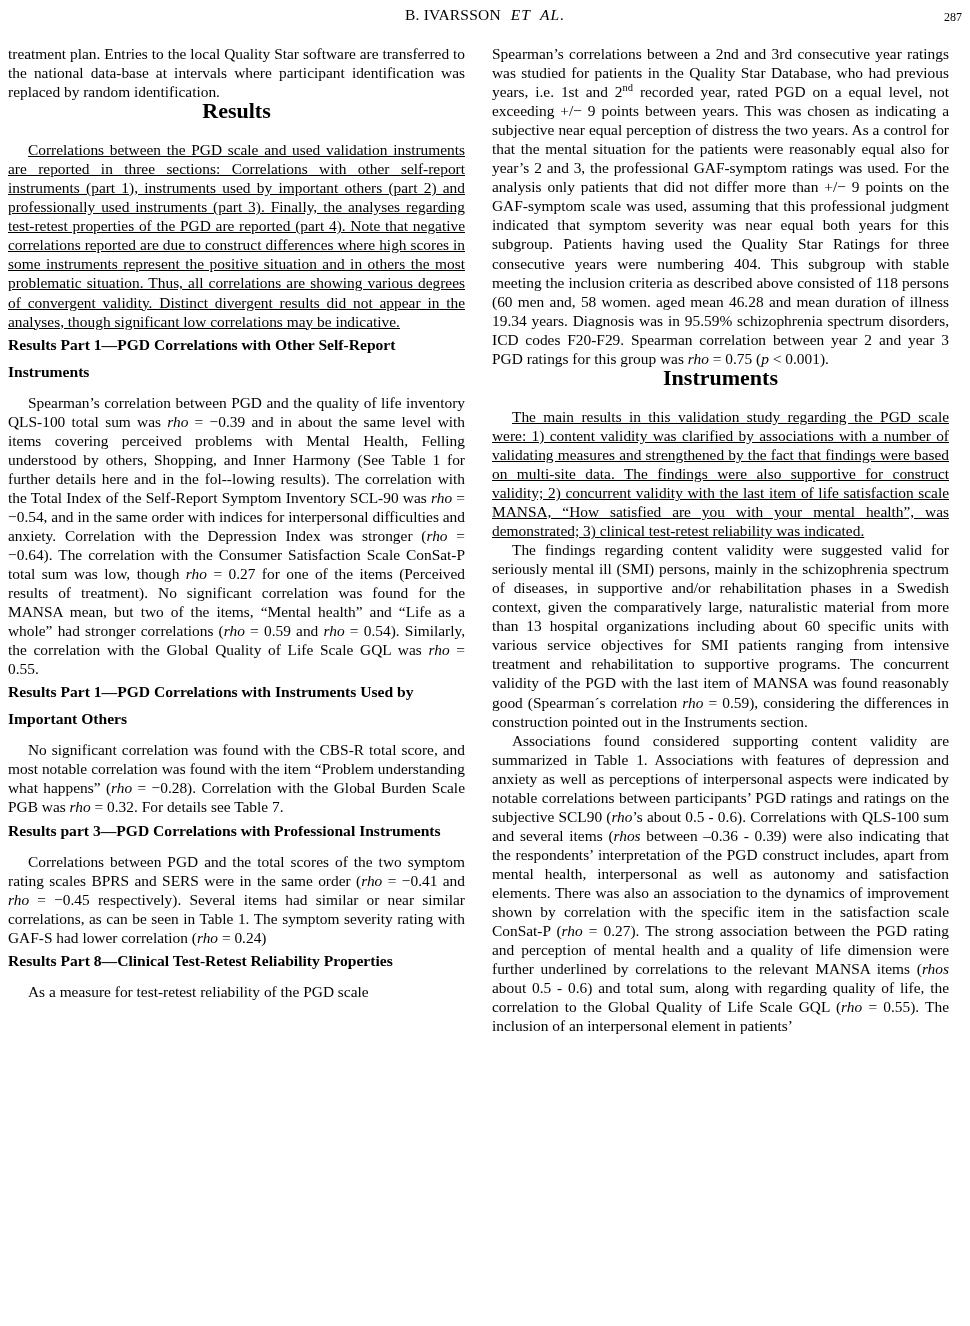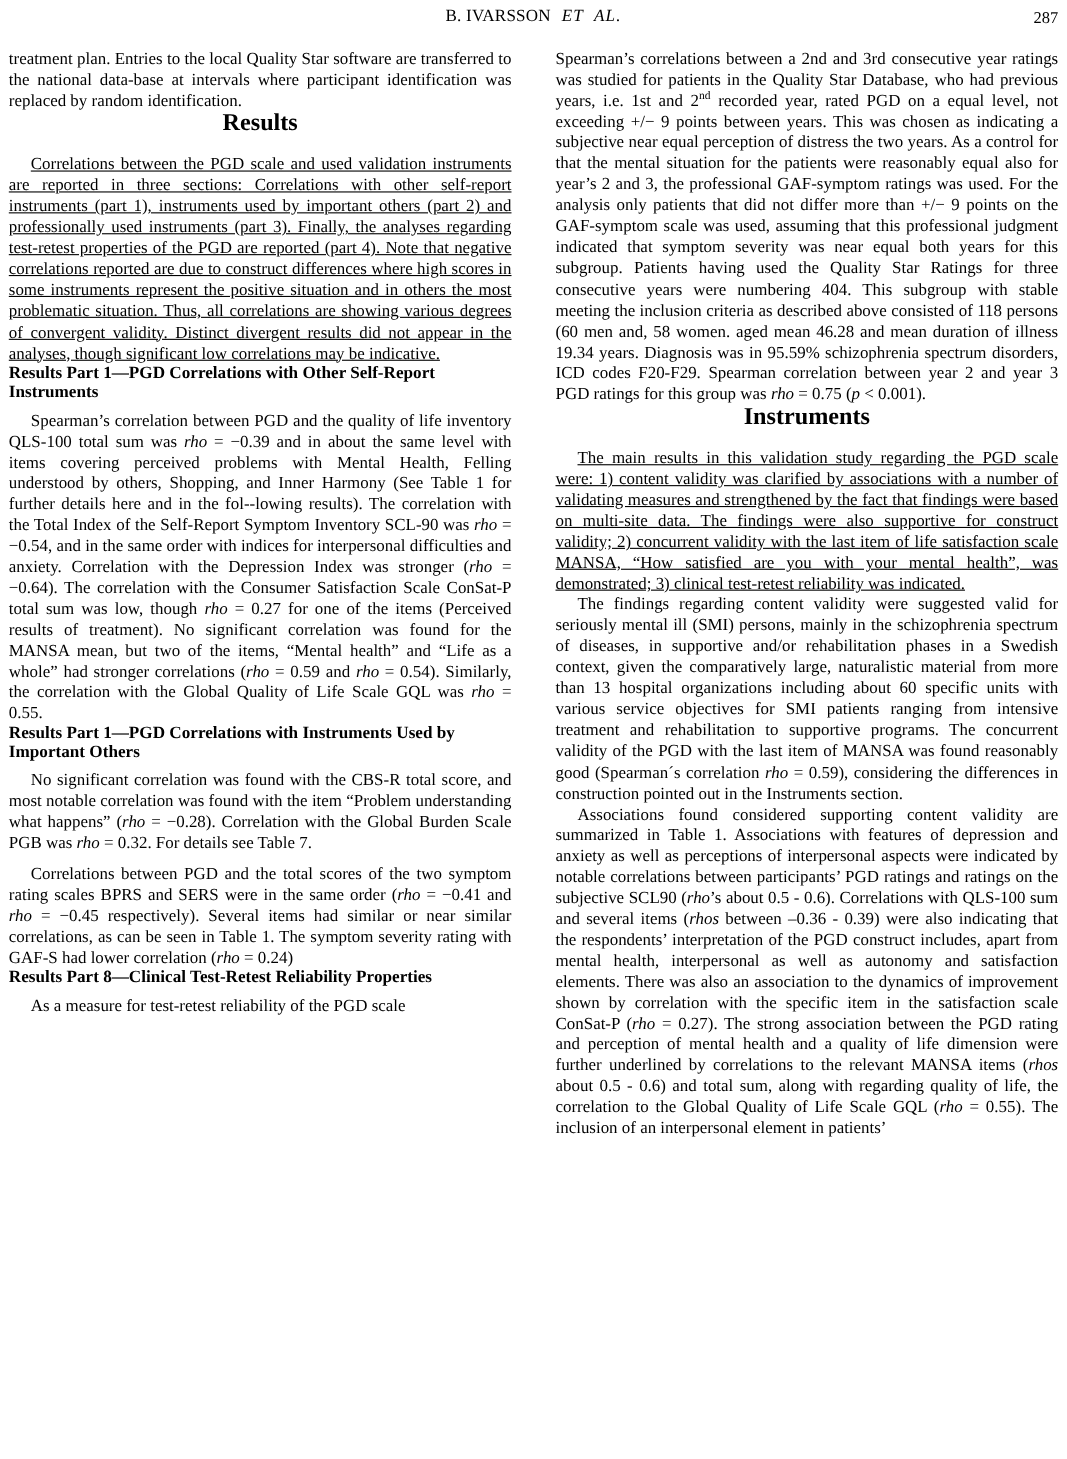--- a/index.html
+++ b/index.html
@@ -41,31 +41,31 @@
   .rh-name { font-variant: normal; }
   .rh-etal {
     font-style: italic;
     margin-left: 10px;
     letter-spacing: 1px;
   }
   .page-number {
     position: absolute;
     right: 8px;
     top: 6px;
-    font-size: 15px;
+    font-size: 12px;
     line-height: 22px;
   }
   
   .columns {
     position: absolute;
     top: 44px;
     left: 8px;
     width: 954px;
     display: flex;
-    gap: 40px;
+    gap: 27px;
   }
   .col {
     width: 457px;
     flex: 0 0 457px;
   }
   p {
     margin: 0;
     font-size: 15.4px;
     line-height: 19.05px;
     text-align: justify;
@@ -79,21 +79,21 @@
     font-size: 22px;
     font-weight: bold;
     text-align: center;
     line-height: 20px;
   }
   h3.sub-title {
     margin: 0;
     font-size: 15.6px;
     font-weight: bold;
     text-align: left;
-    line-height: 17px;
+    line-height: 27px;
   }
   .sp-before-h2 { margin-top: 19px; }
   .sp-after-h2  { margin-top: 19px; text-decoration: underline; }
   .sp-before-h3 { margin-top: 15px; }
   .sp-after-h3  { margin-top: 8px; }
   .sp-para      { margin-top: 0px; }
   i, .it { font-style: italic; }
   sup {
     font-size: 0.68em;
     vertical-align: super;
@@ -121,20 +121,21 @@
       <p class="indent sp-after-h2">Correlations between the PGD scale and used validation instruments are reported in three sections: Correlations with other self-report instruments (part 1), instruments used by important others (part 2) and professionally used instruments (part 3). Finally, the analyses regarding test-retest properties of the PGD are reported (part 4). Note that negative correlations reported are due to construct differences where high scores in some instruments represent the positive situation and in others the most problematic situation. Thus, all correlations are showing various degrees of convergent validity. Distinct divergent results did not appear in the analyses, though significant low correlations may be indicative.</p>
 
       <h3 class="sub-title sp-before-h3">Results Part 1—PGD Correlations with Other Self-Report Instruments</h3>
 
       <p class="indent sp-after-h3"><span>Spearman’s correlation between PGD and the quality of life inventory QLS-100 total sum was </span><i>rho</i><span> = −0.39 and in about the same level with items covering perceived problems with Mental Health, Felling understood by others, Shopping, and Inner Harmony (See Table 1 for further details here and in the fol--lowing results). The correlation with the Total Index of the Self-Report Symptom Inventory SCL-90 was </span><i>rho</i><span> = −0.54, and in the same order with indices for interpersonal difficulties and anxiety. Correlation with the Depression Index was stronger (</span><i>rho</i><span> = −0.64). The correlation with the Consumer Satisfaction Scale ConSat-P total sum was low, though </span><i>rho</i><span> = 0.27 for one of the items (Perceived results of treatment). No significant correlation was found for the MANSA mean, but two of the items, “Mental health” and “Life as a whole” had stronger correlations (</span><i>rho</i><span> = 0.59 and </span><i>rho</i><span> = 0.54). Similarly, the correlation with the Global Quality of Life Scale GQL was </span><i>rho</i><span> = 0.55.</span></p>
 
       <h3 class="sub-title sp-before-h3">Results Part 1—PGD Correlations with Instruments Used by Important Others</h3>
 
       <p class="indent sp-after-h3"><span>No significant correlation was found with the CBS-R total score, and most notable correlation was found with the item “Problem understanding what happens” (</span><i>rho</i><span> = −0.28). Correlation with the Global Burden Scale PGB was </span><i>rho</i><span> = 0.32. For details see Table 7.</span></p>
 
+      <h3 class="sub-title sp-before-h3">Results part 3—PGD Correlations with Professional Instruments</h3>
 
       <p class="indent sp-after-h3"><span>Correlations between PGD and the total scores of the two symptom rating scales BPRS and SERS were in the same order (</span><i>rho</i><span> = −0.41 and </span><i>rho</i><span> = −0.45 respectively). Several items had similar or near similar correlations, as can be seen in Table 1. The symptom severity rating with GAF-S had lower correlation (</span><i>rho</i><span> = 0.24)</span></p>
 
       <h3 class="sub-title sp-before-h3">Results Part 8—Clinical Test-Retest Reliability Properties</h3>
 
       <p class="indent sp-after-h3">As a measure for test-retest reliability of the PGD scale</p>
 
     </div>
 
     <div class="col">

